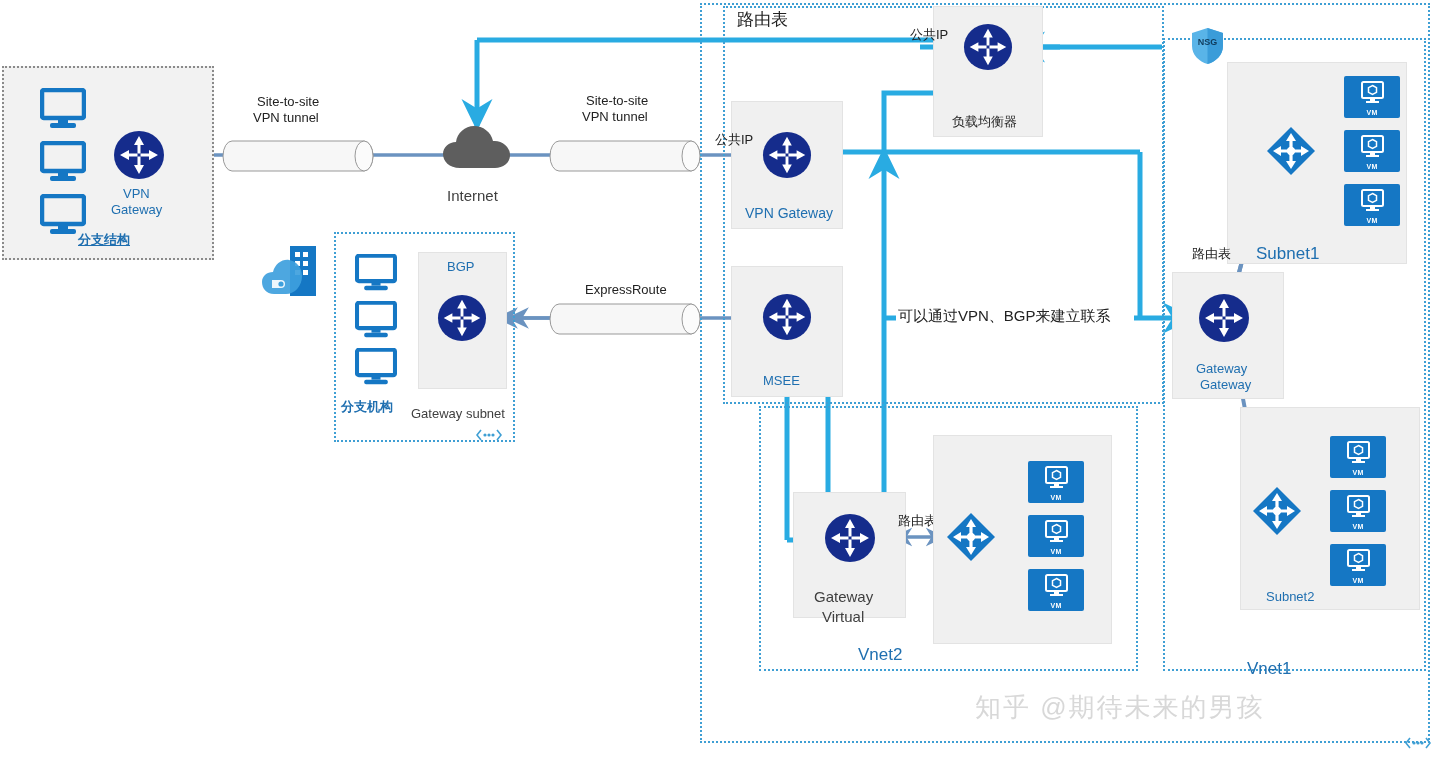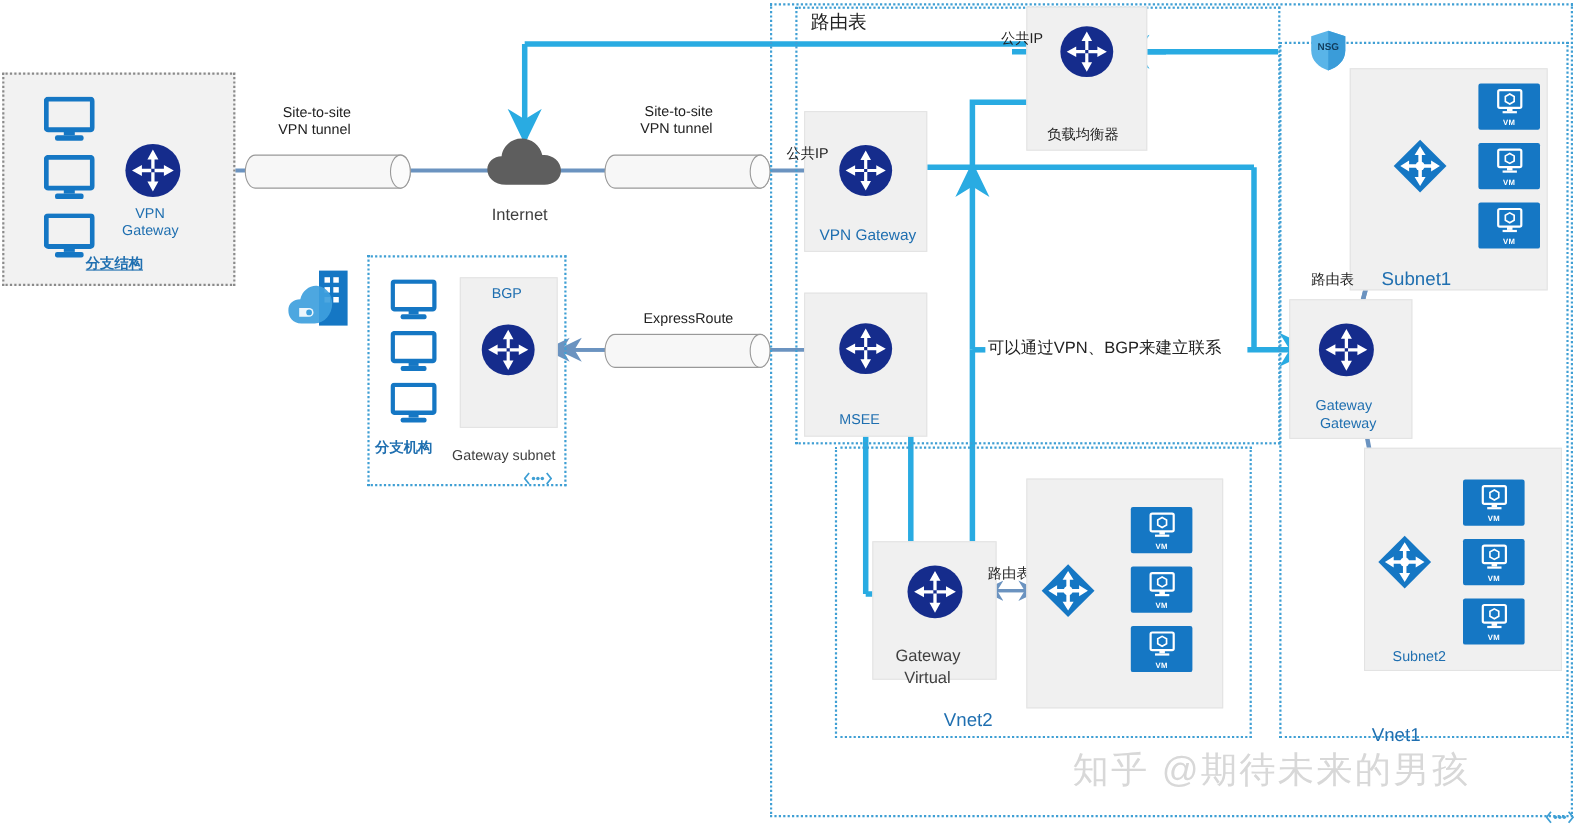--- a/index.html
+++ b/index.html
@@ -12,21 +12,21 @@
   .graybox{position:absolute;background:#f0f0f0;border:1px solid #e3e3e3;box-sizing:border-box;}
   .lbl{position:absolute;white-space:nowrap;}
   .lbl-blue{color:#1f6fb0;text-align:right;}
   .lbl-dark{color:#222;}
   .lbl-gray{color:#3f3f3f;}
   
   .router{position:absolute;}
   .vmbox{position:absolute;background:#1577c4;border-radius:2px;}
   .vm-label{position:absolute;color:#fff;font-size:7px;font-weight:bold;left:0;right:0;text-align:center;bottom:2px;letter-spacing:.3px;}
   .svgl{position:absolute;left:0;top:0;width:1450px;height:760px;overflow:visible;pointer-events:none;}
-  .watermark{position:absolute;color:#d8d8d8;font-size:33px;white-space:nowrap;letter-spacing:2px;}
+  .watermark{position:absolute;color:#d8d8d8;font-size:26px;white-space:nowrap;letter-spacing:2px;margin-top:12px;}
   .vpc-label{position:absolute;color:#111;font-size:17px;font-weight:bold;}
   .tunnel{position:absolute;}
   .monitor{position:absolute;}
   .nsg{position:absolute;}
   .cloudbldg{position:absolute;}
 </style>
 </head>
 <body>
 
 <div id="stage">

